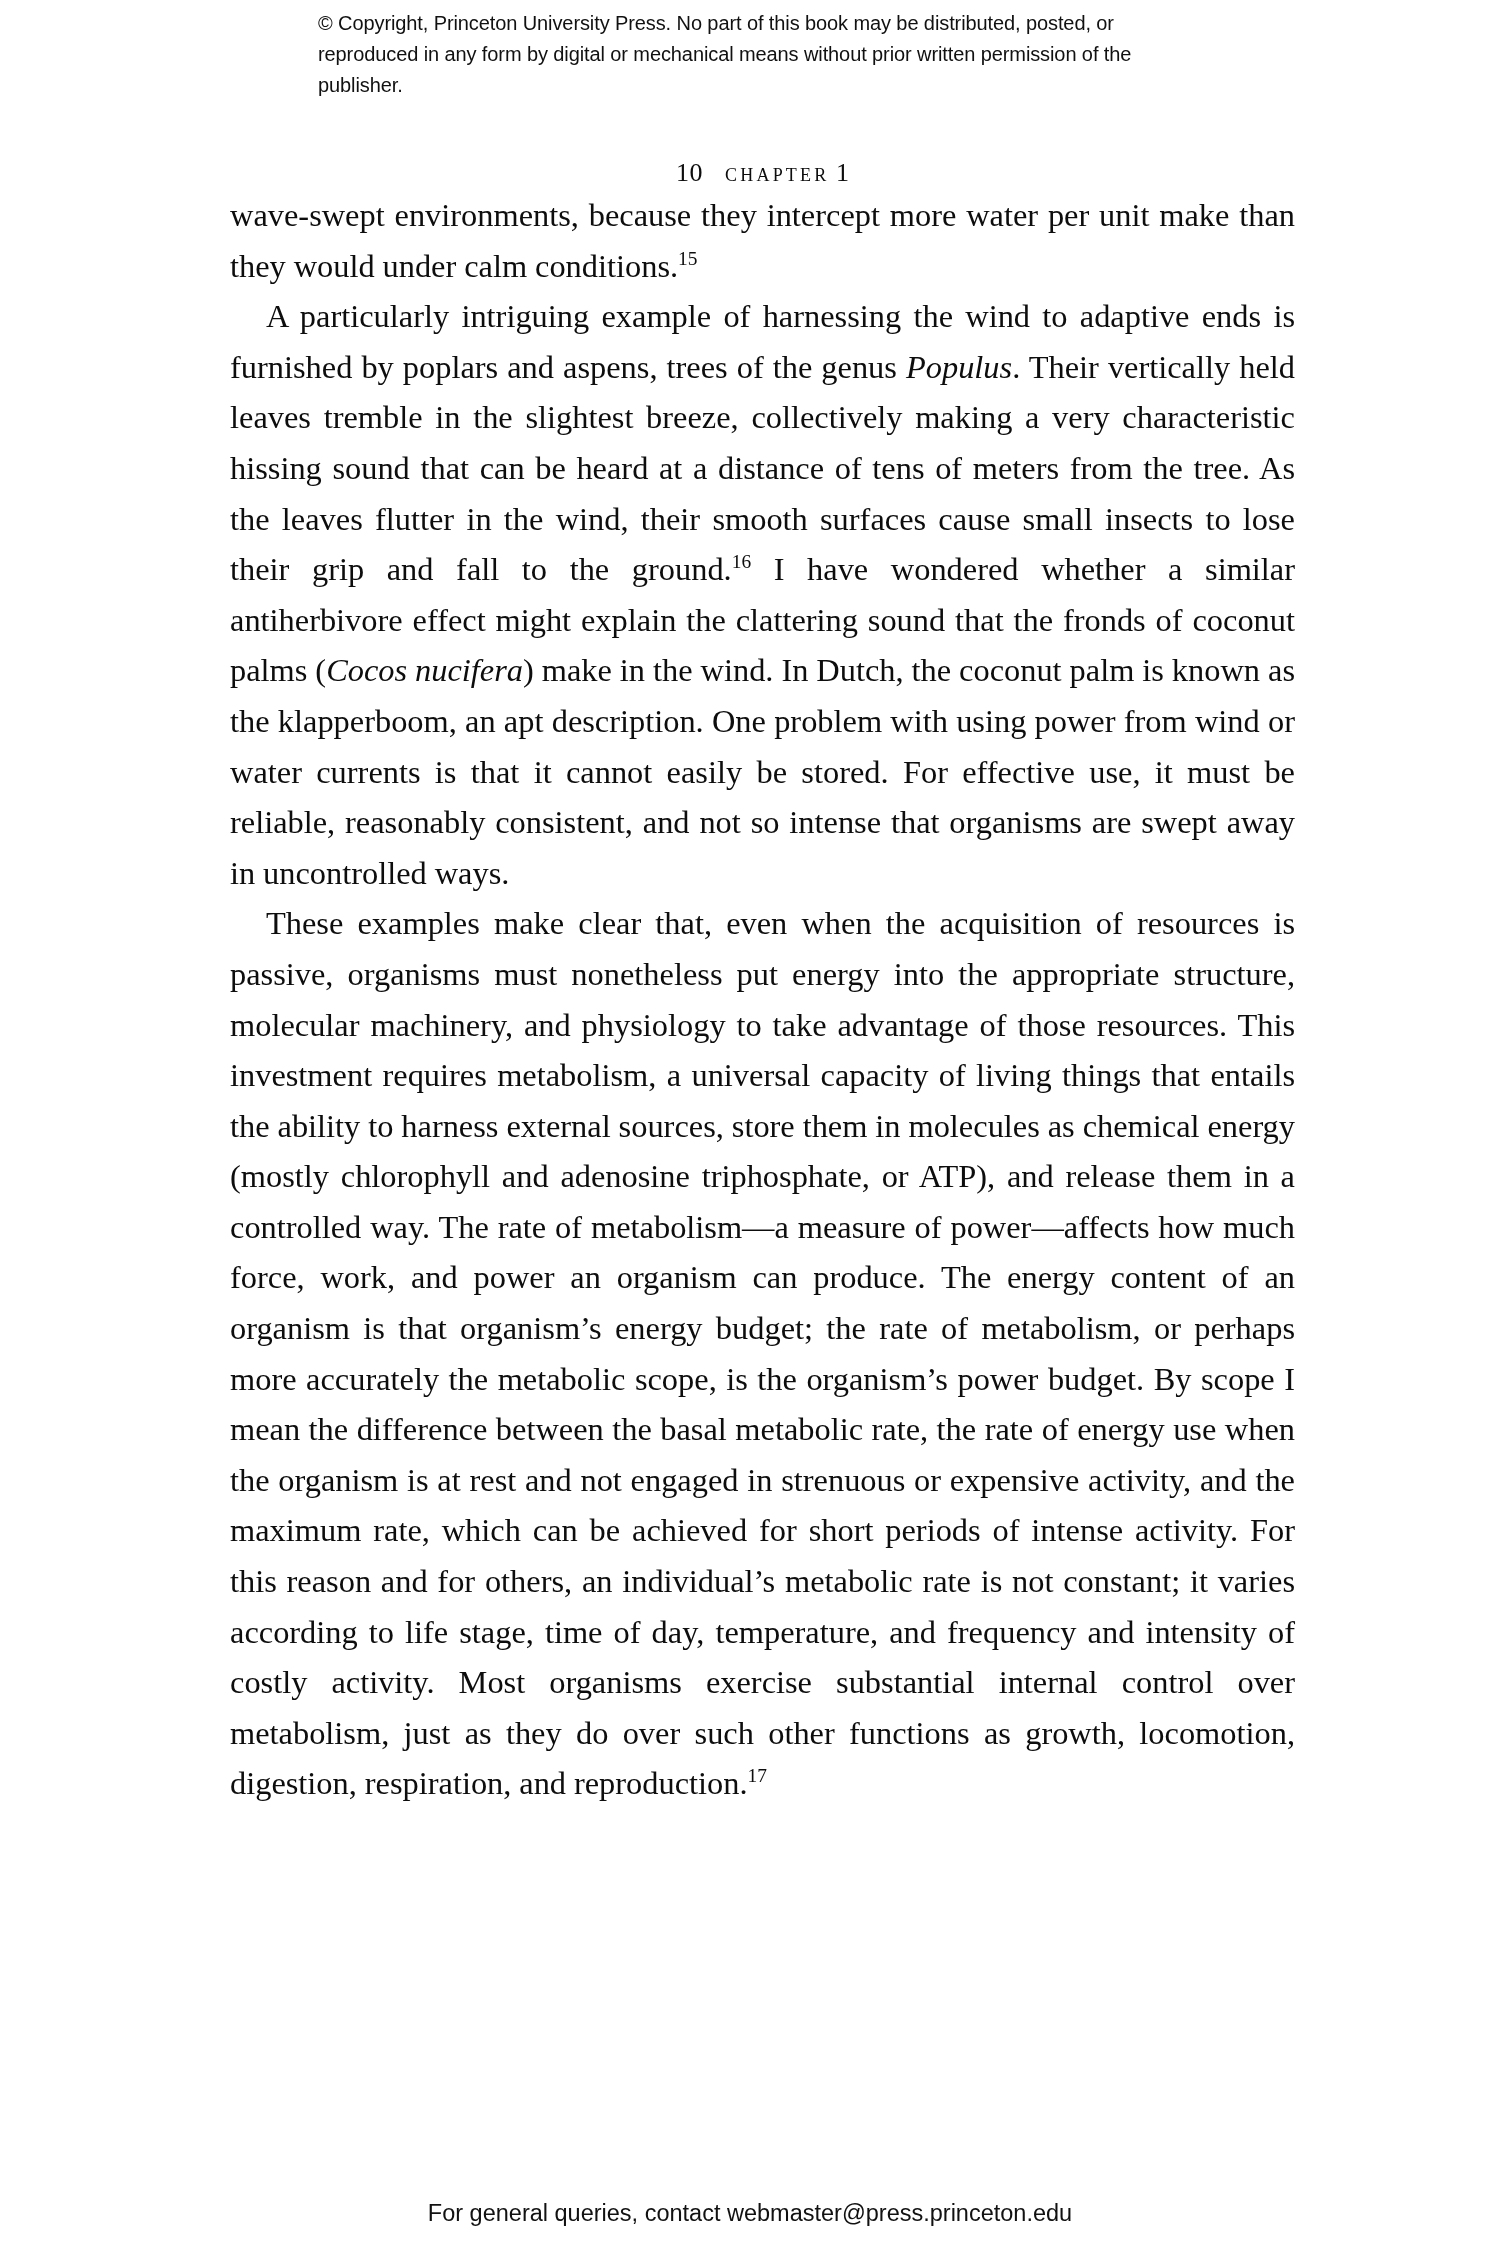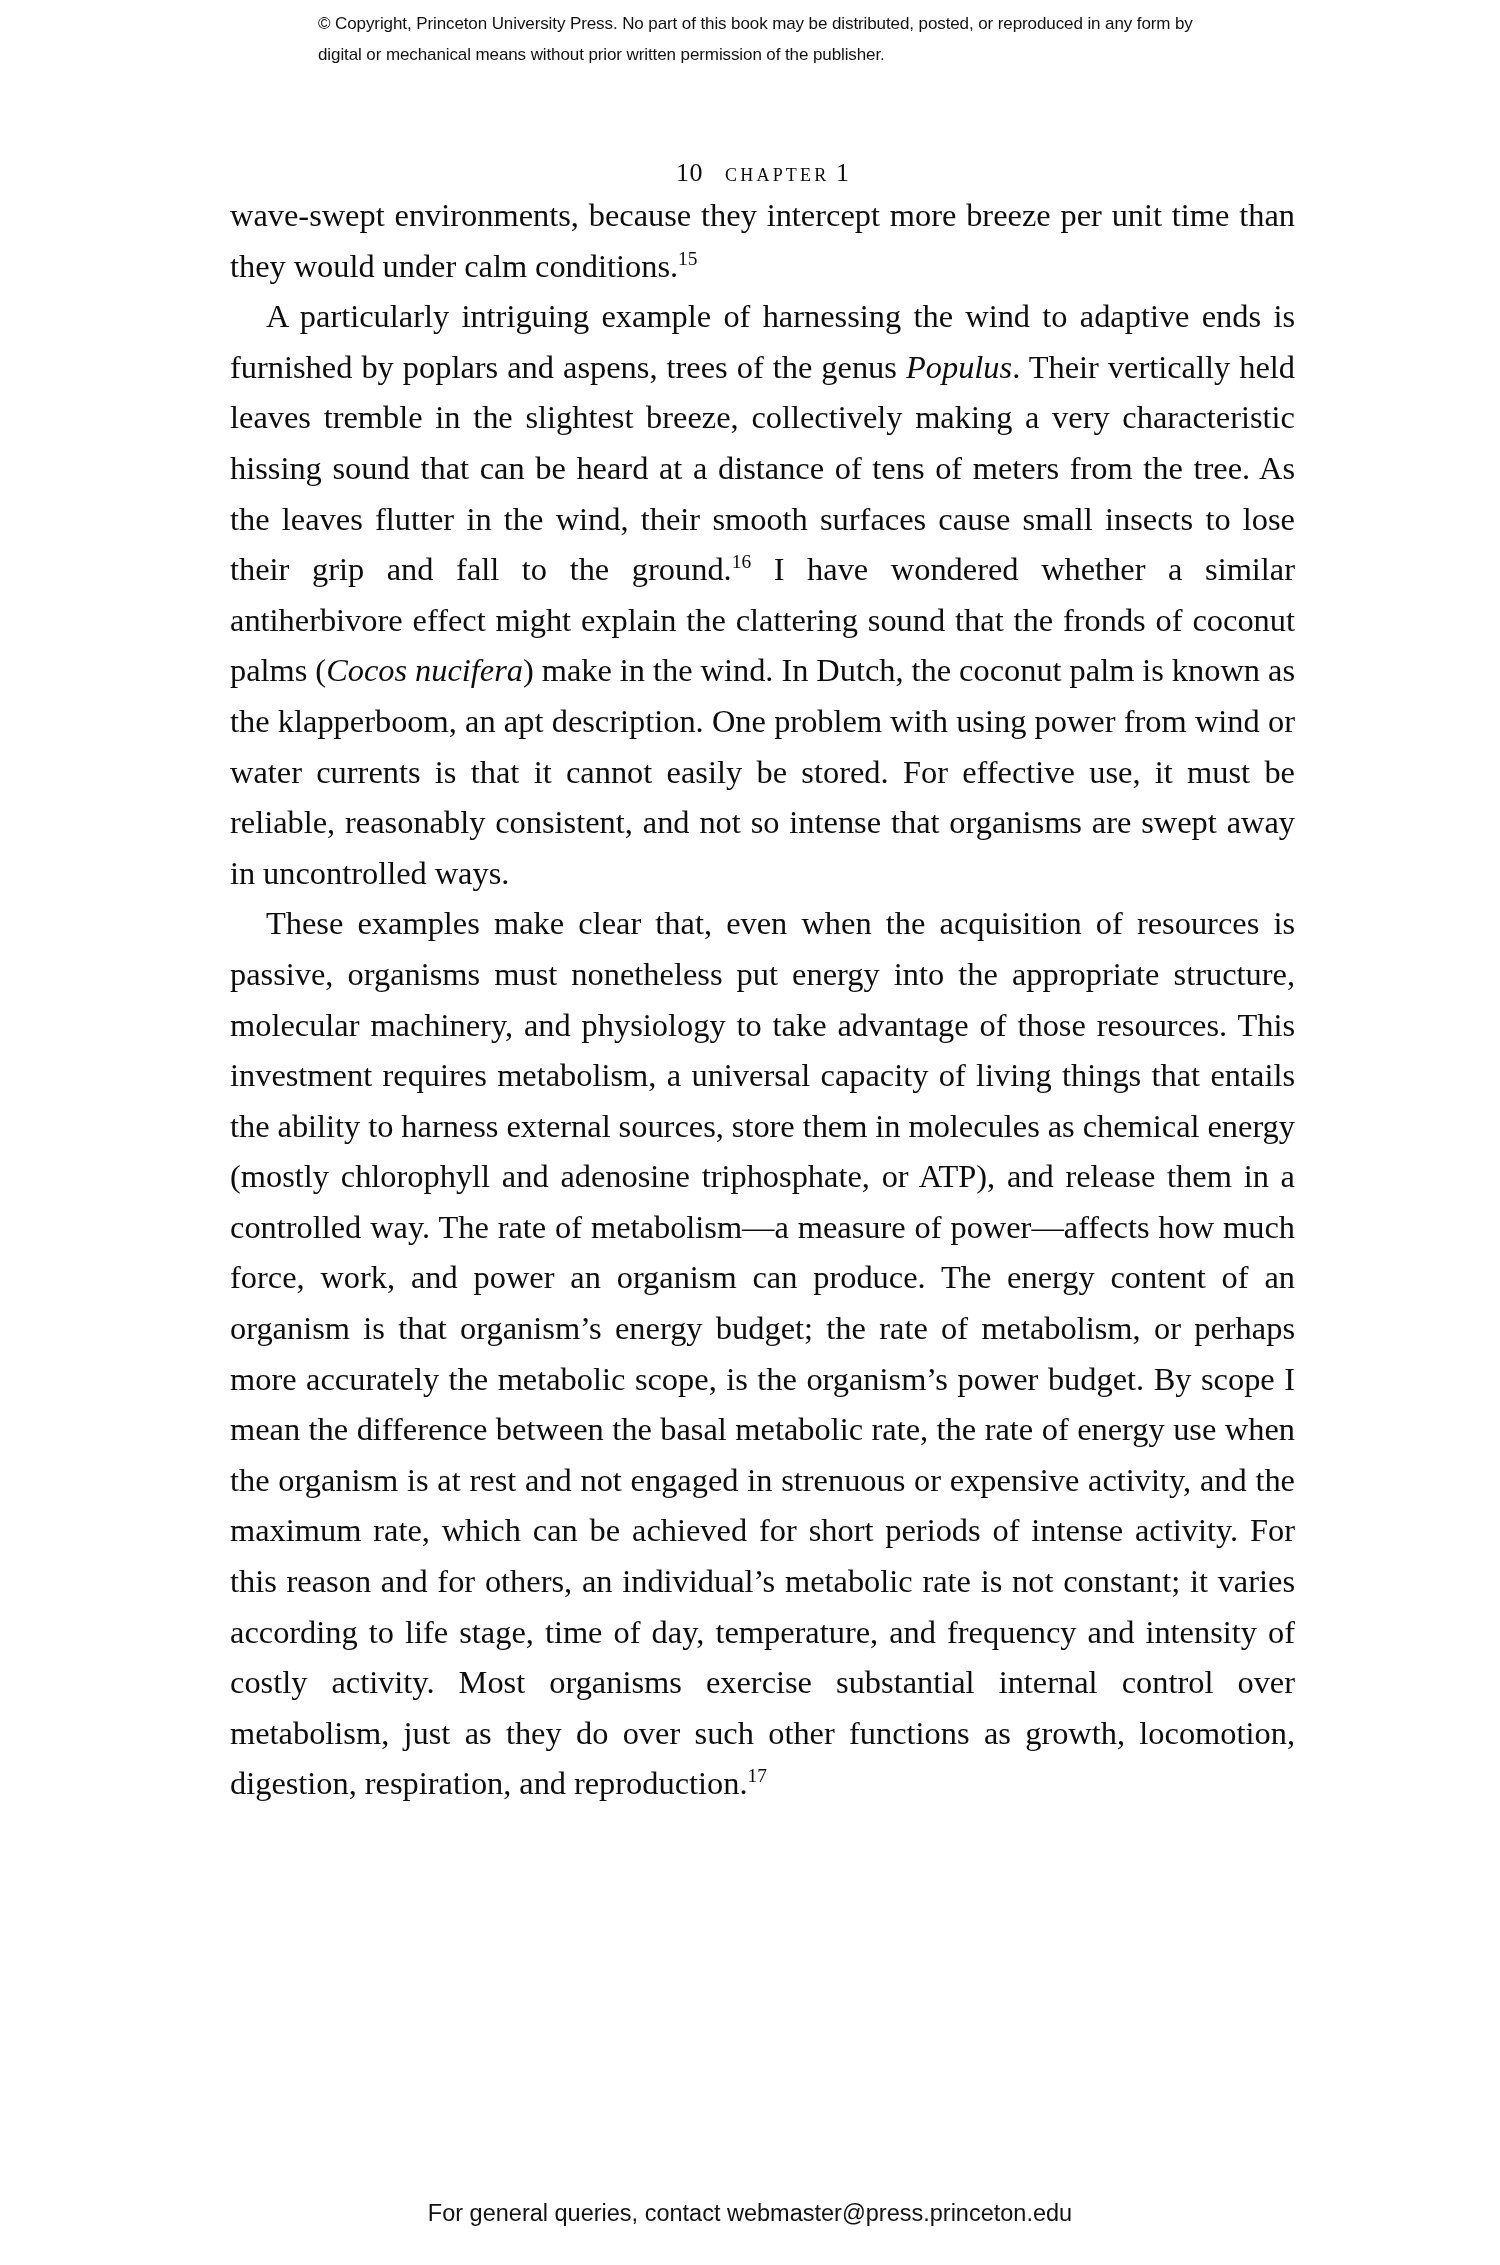--- a/index.html
+++ b/index.html
@@ -21,21 +21,21 @@
     inset: 0;
   }
 
   
   .copyright {
     position: absolute;
     left: 318px;
     top: 8px;
     width: 880px;
     font-family: "Liberation Sans", "DejaVu Sans", sans-serif;
-    font-size: 17px;
+    font-size: 20px;
     line-height: 31px;
     color: #111111;
     text-align: left;
     letter-spacing: -0.1px;
   }
 
   
   .running-head {
     position: absolute;
     left: 0;
@@ -107,21 +107,21 @@
 <div class="page">
 
   <div class="copyright">© Copyright, Princeton University Press. No part of this book may be distributed, posted, or reproduced in any form by digital or mechanical means without prior written permission of the publisher.</div>
 
   <div class="running-head">
     <span class="folio">10</span><span class="chap">chapter</span> <span class="chapnum">1</span>
   </div>
 
   <div class="body-block">
 
-    <p class="para"><span>wave-swept environments, because they intercept more breeze per unit time than they would under calm conditions.</span><sup>15</sup></p>
+    <p class="para"><span>wave-swept environments, because they intercept more water per unit make than they would under calm conditions.</span><sup>15</sup></p>
 
     <p class="para indent"><span>A particularly intriguing example of harnessing the wind to adaptive ends is furnished by poplars and aspens, trees of the genus </span><i>Populus</i><span>. Their vertically held leaves tremble in the slightest breeze, collectively making a very characteristic hissing sound that can be heard at a distance of tens of meters from the tree. As the leaves flutter in the wind, their smooth surfaces cause small insects to lose their grip and fall to the ground.</span><sup>16</sup><span> I have wondered whether a similar antiherbivore effect might explain the clattering sound that the fronds of coconut palms (</span><i>Cocos nucifera</i><span>) make in the wind. In Dutch, the coconut palm is known as the klapperboom, an apt description. One problem with using power from wind or water currents is that it cannot easily be stored. For effective use, it must be reliable, reasonably consistent, and not so intense that organisms are swept away in uncontrolled ways.</span></p>
 
     <p class="para indent"><span>These examples make clear that, even when the acquisition of resources is passive, organisms must nonetheless put energy into the appropriate structure, molecular machinery, and physiology to take advantage of those resources. This investment requires metabolism, a universal capacity of living things that entails the ability to harness external sources, store them in molecules as chemical energy (mostly chlorophyll and adenosine triphosphate, or ATP), and release them in a controlled way. The rate of metabolism—a measure of power—affects how much force, work, and power an organism can produce. The energy content of an organism is that organism’s energy budget; the rate of metabolism, or perhaps more accurately the metabolic scope, is the organism’s power budget. By scope I mean the difference between the basal metabolic rate, the rate of energy use when the organism is at rest and not engaged in strenuous or expensive activity, and the maximum rate, which can be achieved for short periods of intense activity. For this reason and for others, an individual’s metabolic rate is not constant; it varies according to life stage, time of day, temperature, and frequency and intensity of costly activity. Most organisms exercise substantial internal control over metabolism, just as they do over such other functions as growth, locomotion, digestion, respiration, and reproduction.</span><sup>17</sup></p>
 
   </div>
 
   <div class="footer">For general queries, contact webmaster@press.princeton.edu</div>
 
 </div>

